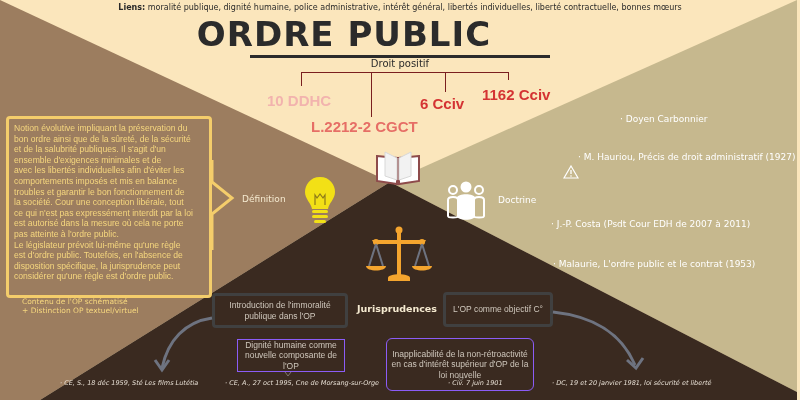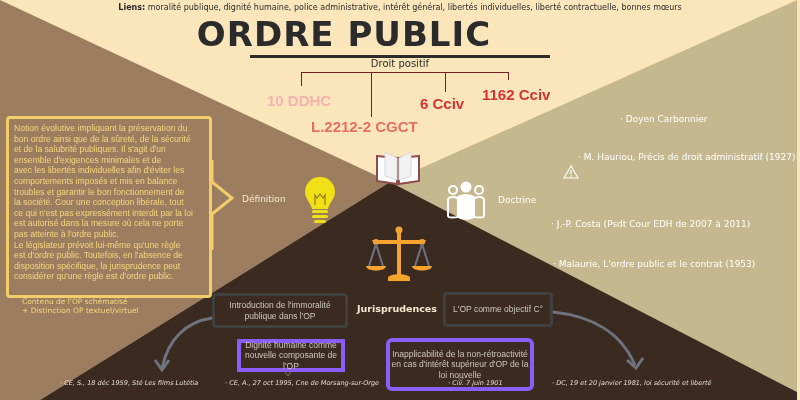--- a/index.html
+++ b/index.html
@@ -19,21 +19,21 @@
   .a3 { left:420px; top:95px; font-size:15px; color:#D43333; }
   .a4 { left:482px; top:86px; font-size:15px; color:#D43333; }
   .defbox { left:6px; top:116px; width:206px; height:182px; border:3px solid #F4CD6B; border-radius:4px; box-sizing:border-box; background:#9C7D5F; }
   .deftext { left:14px; top:123px; width:196px; font-size:8.6px; line-height:10.6px; color:#F6D77E; font-family:"Liberation Sans", sans-serif; }
   .defnote { left:22px; top:297px; font-size:7.5px; line-height:9px; color:#F6D77E; }
   .deflabel { left:242px; top:194px; font-size:9px; color:#F5EAD0; }
   .doclabel { left:498px; top:195px; font-size:9px; color:#FFFFFF; }
   .doc { font-size:9px; color:#FFFFFF; white-space:nowrap; }
   .juris { left:357px; top:303px; font-size:9.5px; font-weight:bold; color:#F5EAD0; }
   .pill { border:3px solid #404040; border-radius:4px; box-sizing:border-box; color:#CFC7BC; font-size:8.5px; text-align:center; line-height:11px; display:flex; align-items:center; justify-content:center; font-family:Liberation Sans, sans-serif; }
-  .sbox { border:4px solid #8b5cf6; box-sizing:border-box; color:#CFC7BC; font-size:8.5px; text-align:center; line-height:10.5px; display:flex; align-items:center; justify-content:center; font-family:"Liberation Sans", sans-serif; }
+  .sbox { border:1px solid #8b5cf6; box-sizing:border-box; color:#CFC7BC; font-size:8.5px; text-align:center; line-height:10.5px; display:flex; align-items:center; justify-content:center; font-family:"Liberation Sans", sans-serif; }
   .case { font-size:6.5px; font-style:italic; color:#E7DFD4; white-space:nowrap; top:379px; }
 </style>
 </head>
 <body>
 
 <svg class="bg" viewBox="0 0 800 400" width="800" height="400">
   <rect x="0" y="0" width="800" height="400" fill="#FBE6BC"></rect>
   <polygon points="0,0 390,182 40,400 0,400" fill="#9C7D5F"></polygon>
   <polygon points="797,0 390,182 797,392" fill="#C6B88E"></polygon>
   <polygon points="40,400 390,182 797,392 797,400" fill="#3A2A20"></polygon>

